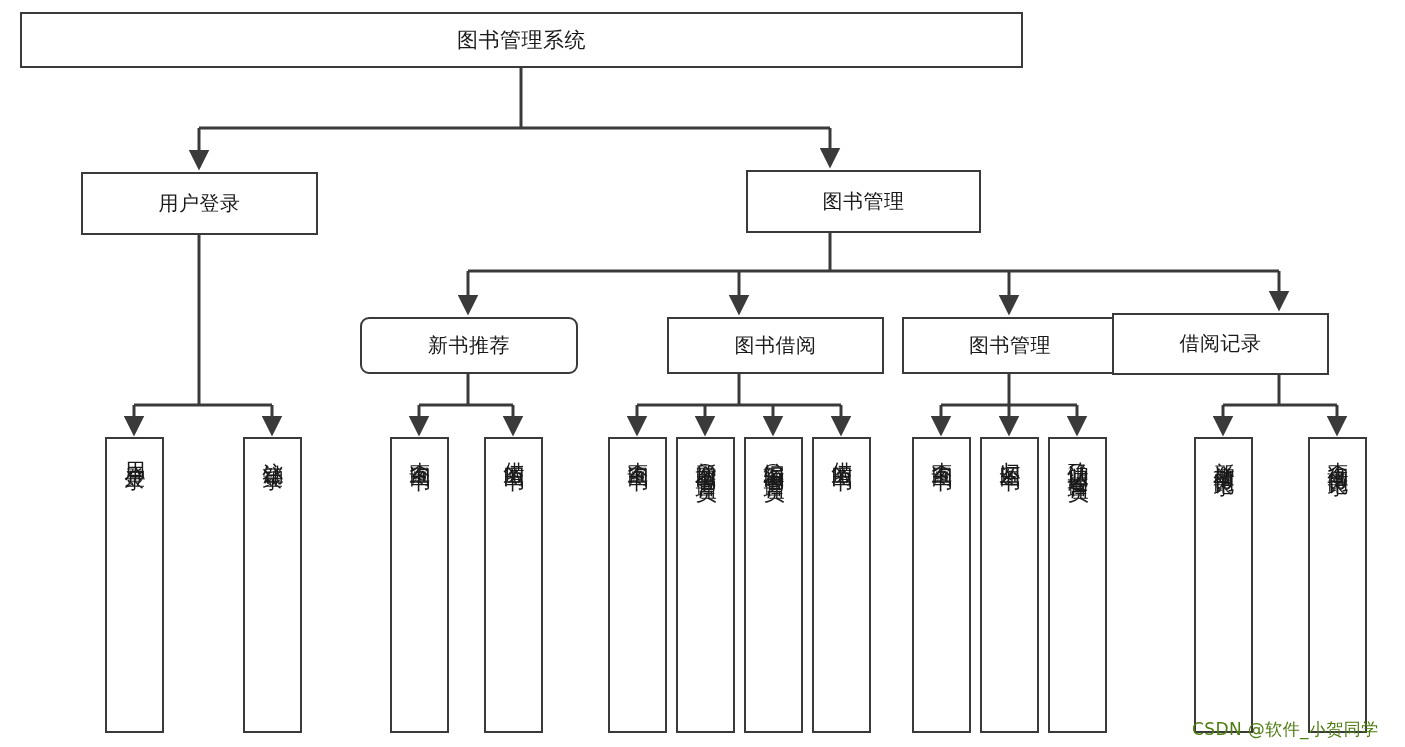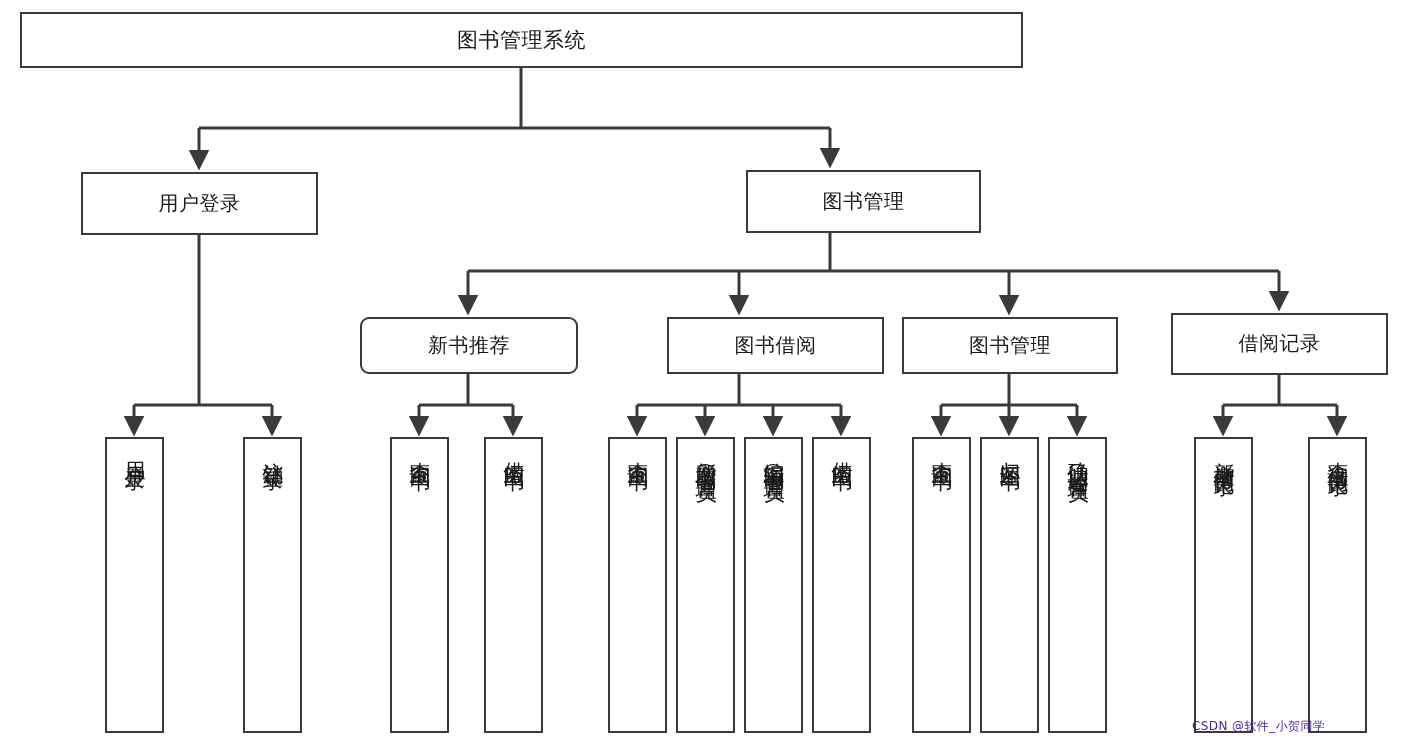--- a/index.html
+++ b/index.html
@@ -58,22 +58,22 @@
     writing-mode: vertical-rl;
     text-orientation: upright;
     font-size: 21px;
     line-height: 1.0;
     letter-spacing: 3px;
     white-space: nowrap;
     max-height: 285px;
   }
   .watermark {
     position: absolute;
-    font-size: 12px;
-    color: #4c1d95;
+    font-size: 17px;
+    color: #4d7c0f;
     white-space: nowrap;
     letter-spacing: 0.4px;
     font-family: "DejaVu Sans", "Liberation Sans", sans-serif;
   }
 </style>
 </head>
 <body>
 
 <div id="canvas">
 
@@ -140,21 +140,21 @@
 
   <div class="node horiz" style="left:360px; top:317px; width:218px; height:57px;border-radius:9px;">
     <span class="label">新书推荐</span>
   </div>
   <div class="node horiz" style="left:631px; top:317px; width:217px; height:57px;margin-left:36px;">
     <span class="label">图书借阅</span>
   </div>
   <div class="node horiz" style="left:902px; top:317px; width:216px; height:57px;">
     <span class="label">图书管理</span>
   </div>
-  <div class="node horiz" style="left:1171px; top:313px; width:217px; height:62px;font-family:Liberation Serif, serif;">
+  <div class="node horiz" style="left:1112px; top:313px; width:217px; height:62px;font-family:Liberation Serif, serif;">
     <span class="label">借阅记录</span>
   </div>
 
   <div class="node vert" style="left:105px; top:437px; width:59px; height:296px;">
     <span class="label">用户登录</span>
   </div>
   <div class="node vert" style="left:243px; top:437px; width:59px; height:296px;">
     <span class="label">注销登录</span>
   </div>
 

